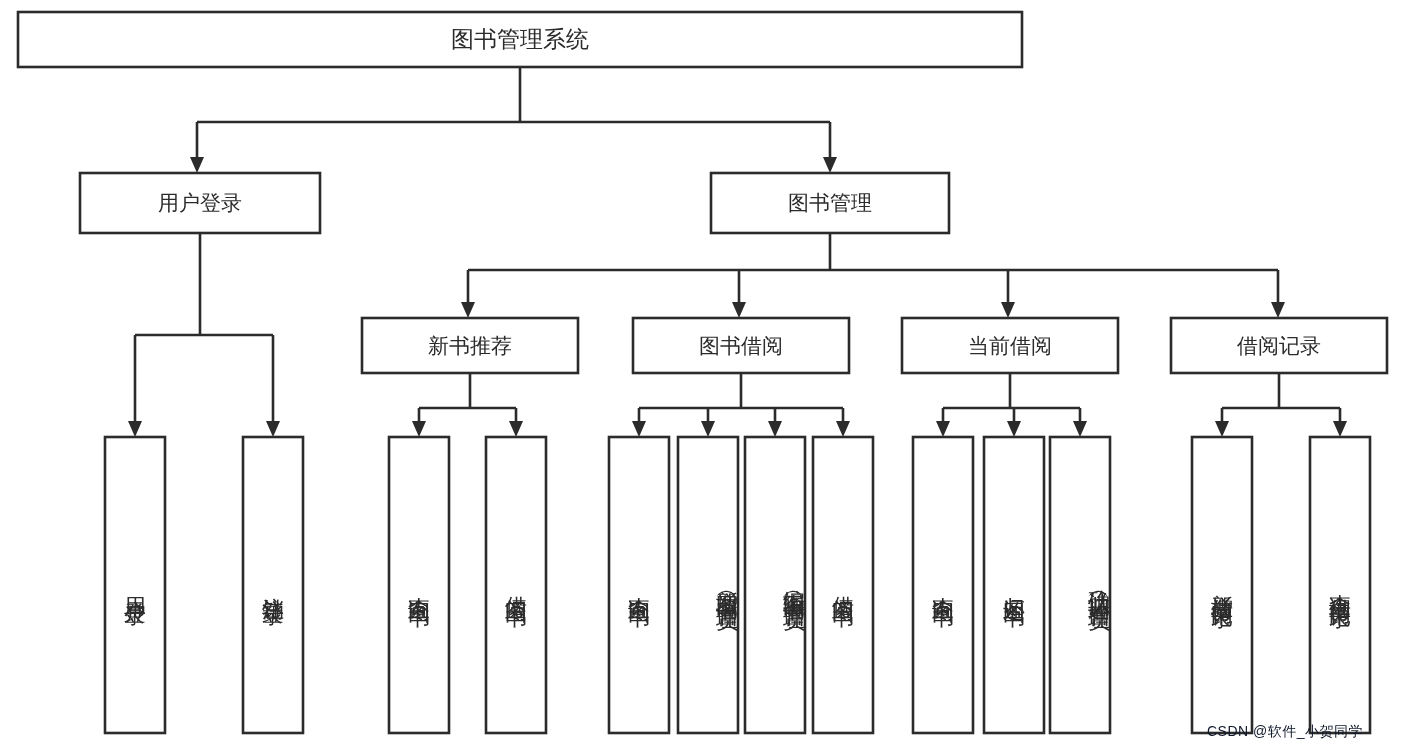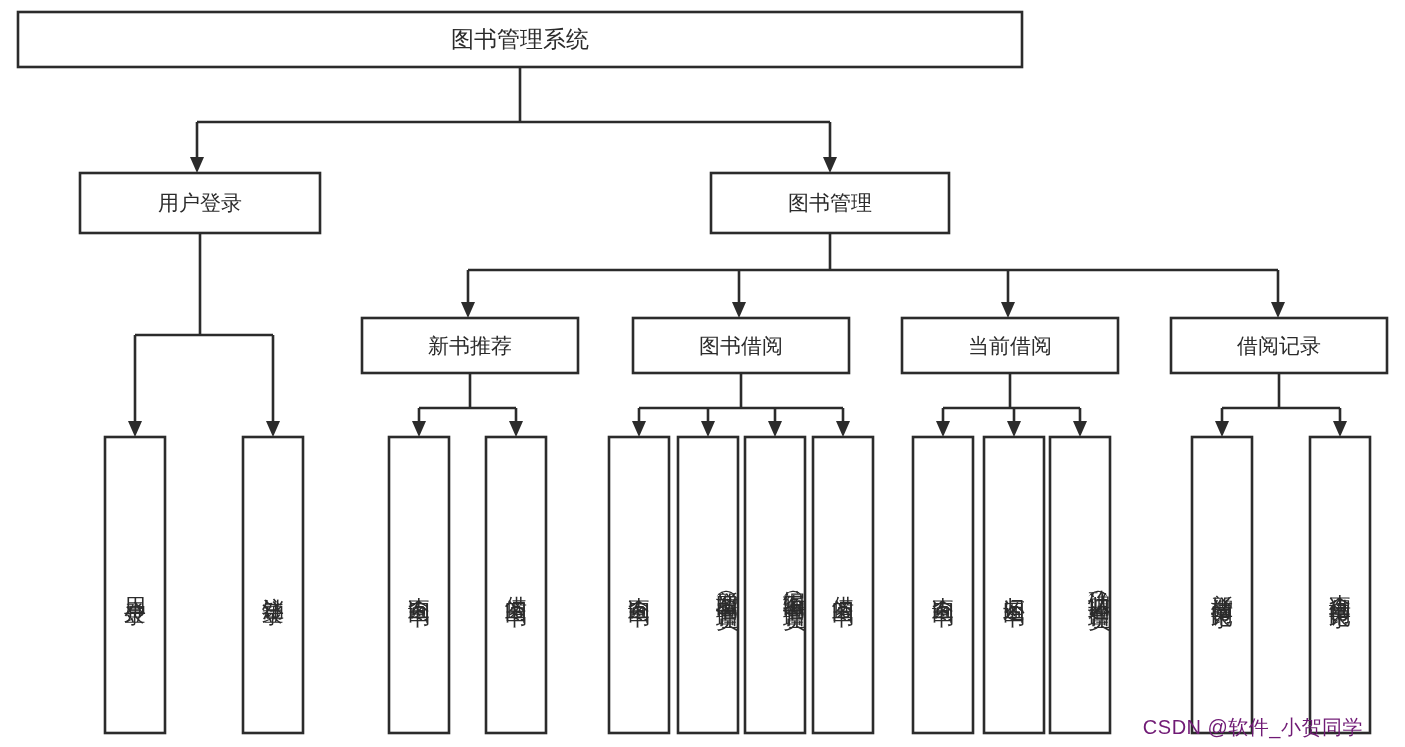--- a/index.html
+++ b/index.html
@@ -66,22 +66,22 @@
     display: flex;
     align-items: center;
     justify-content: center;
     pointer-events: none;
   }
   #watermark {
     position: absolute;
     right: 8px;
     bottom: 6px;
     font-family: "Liberation Sans", "DejaVu Sans", sans-serif;
-    font-size: 20px;
-    color: #701a75;
+    font-size: 14px;
+    color: #0f172a;
     white-space: nowrap;
     letter-spacing: 0.5px;
   }
 </style>
 </head>
 <body>
 
 <div id="diagram-root">
 
   <svg id="diagram-svg" viewBox="0 0 1405 747">

